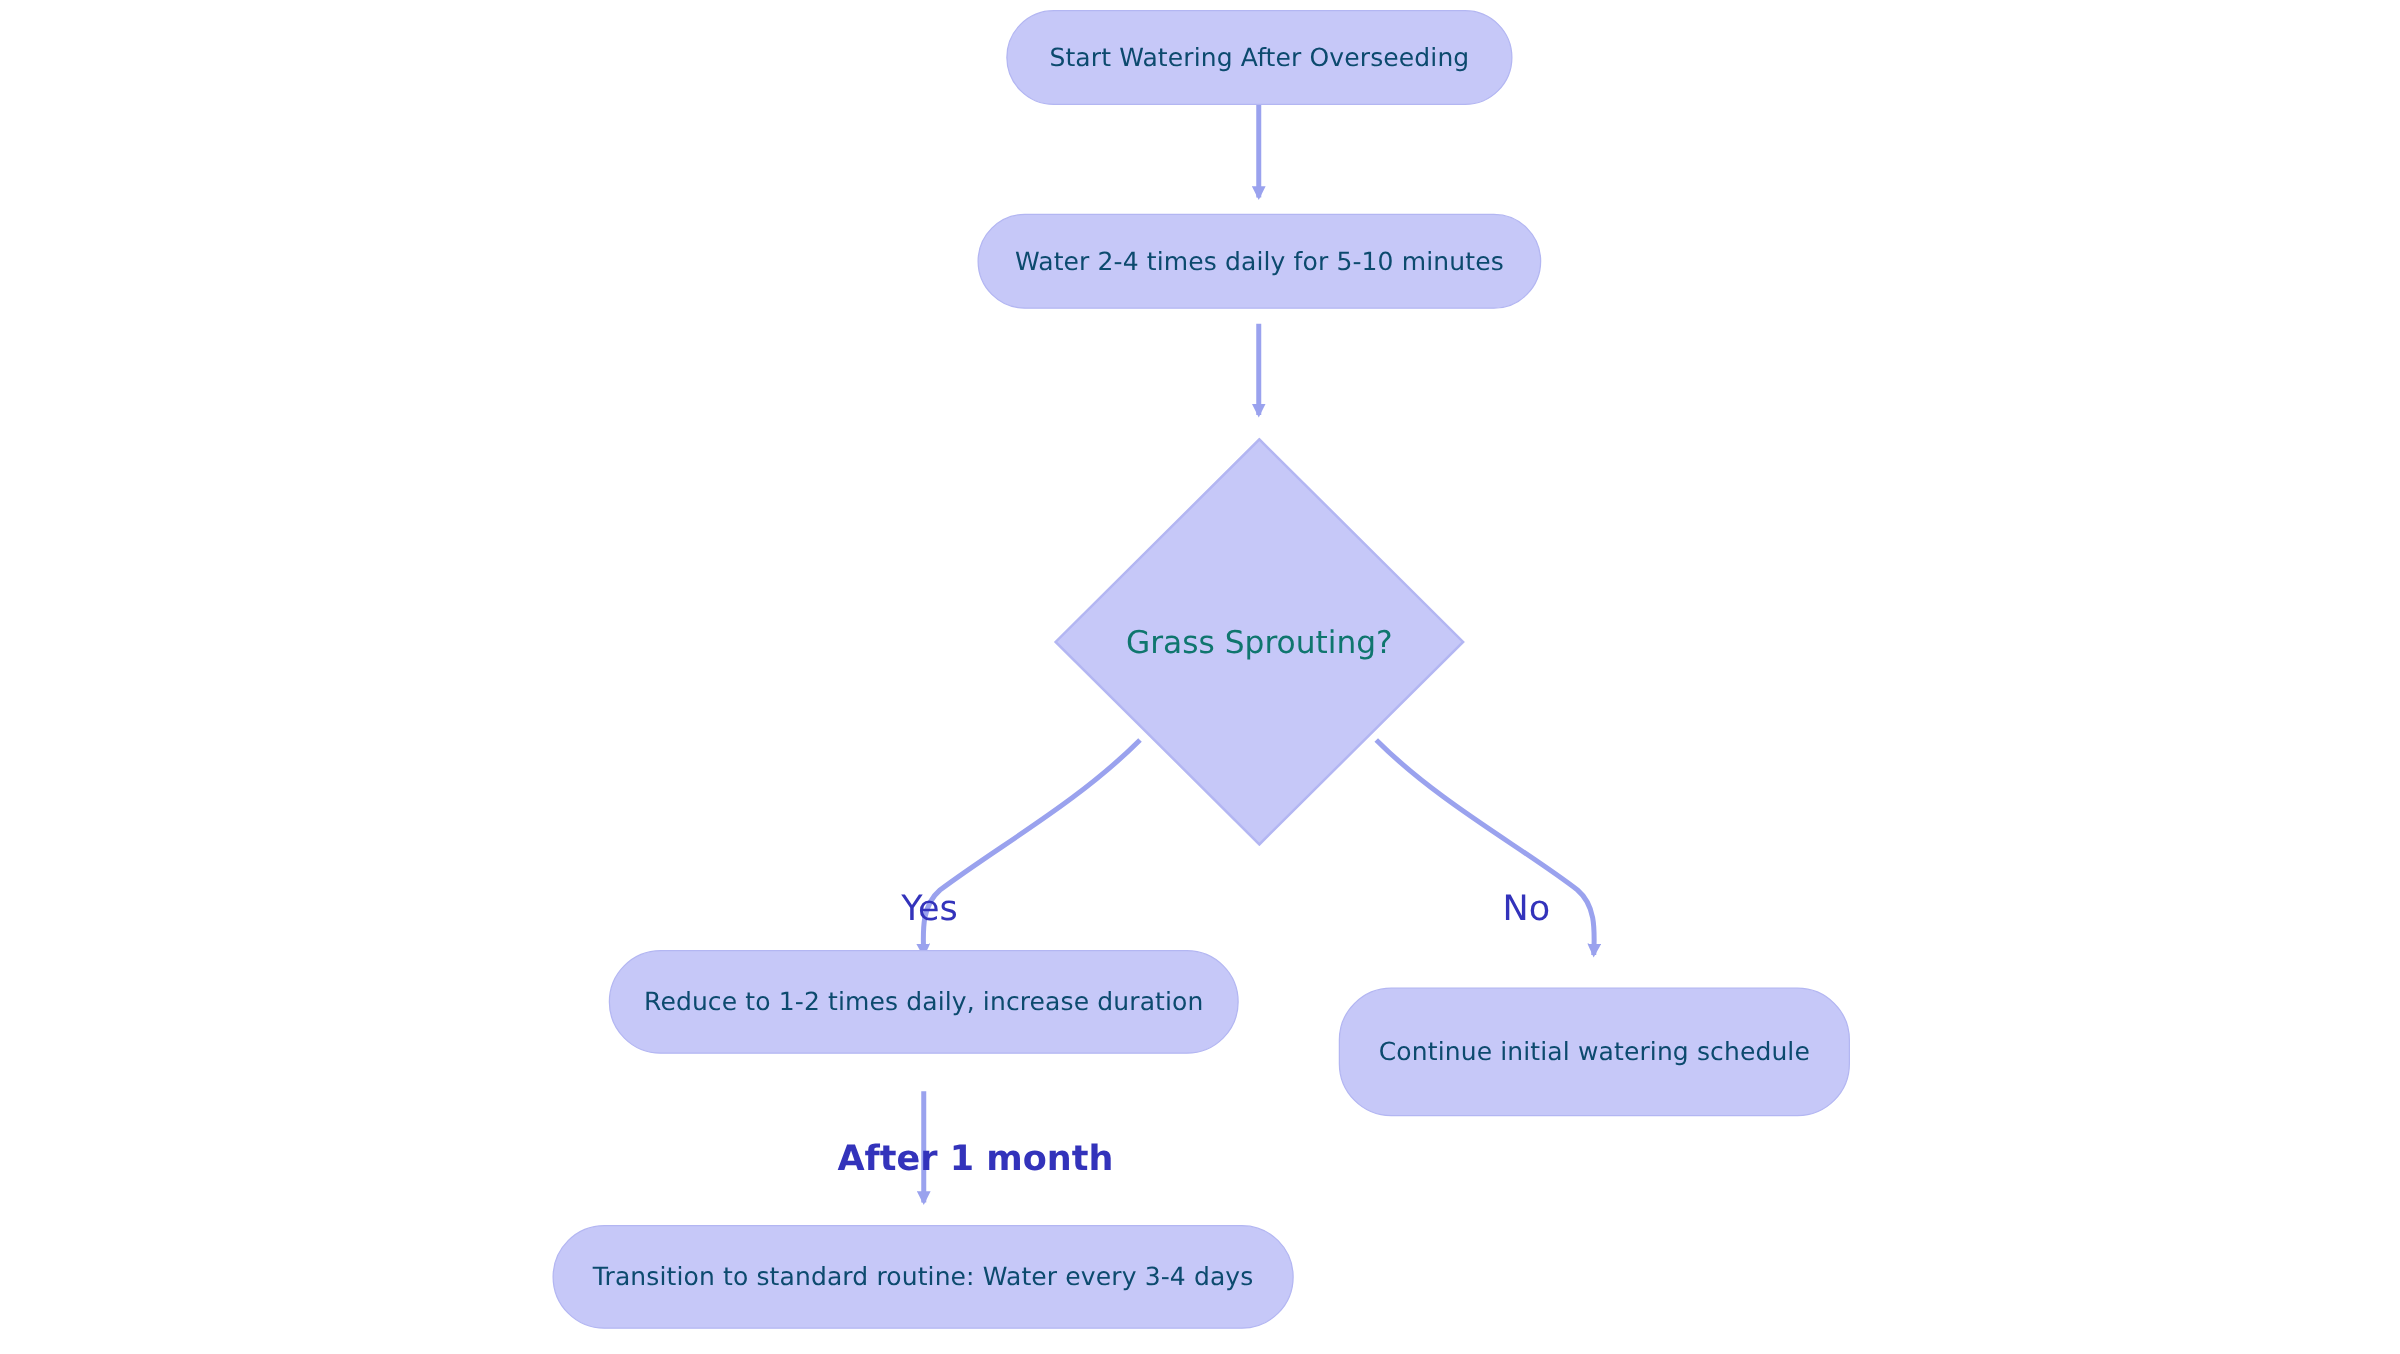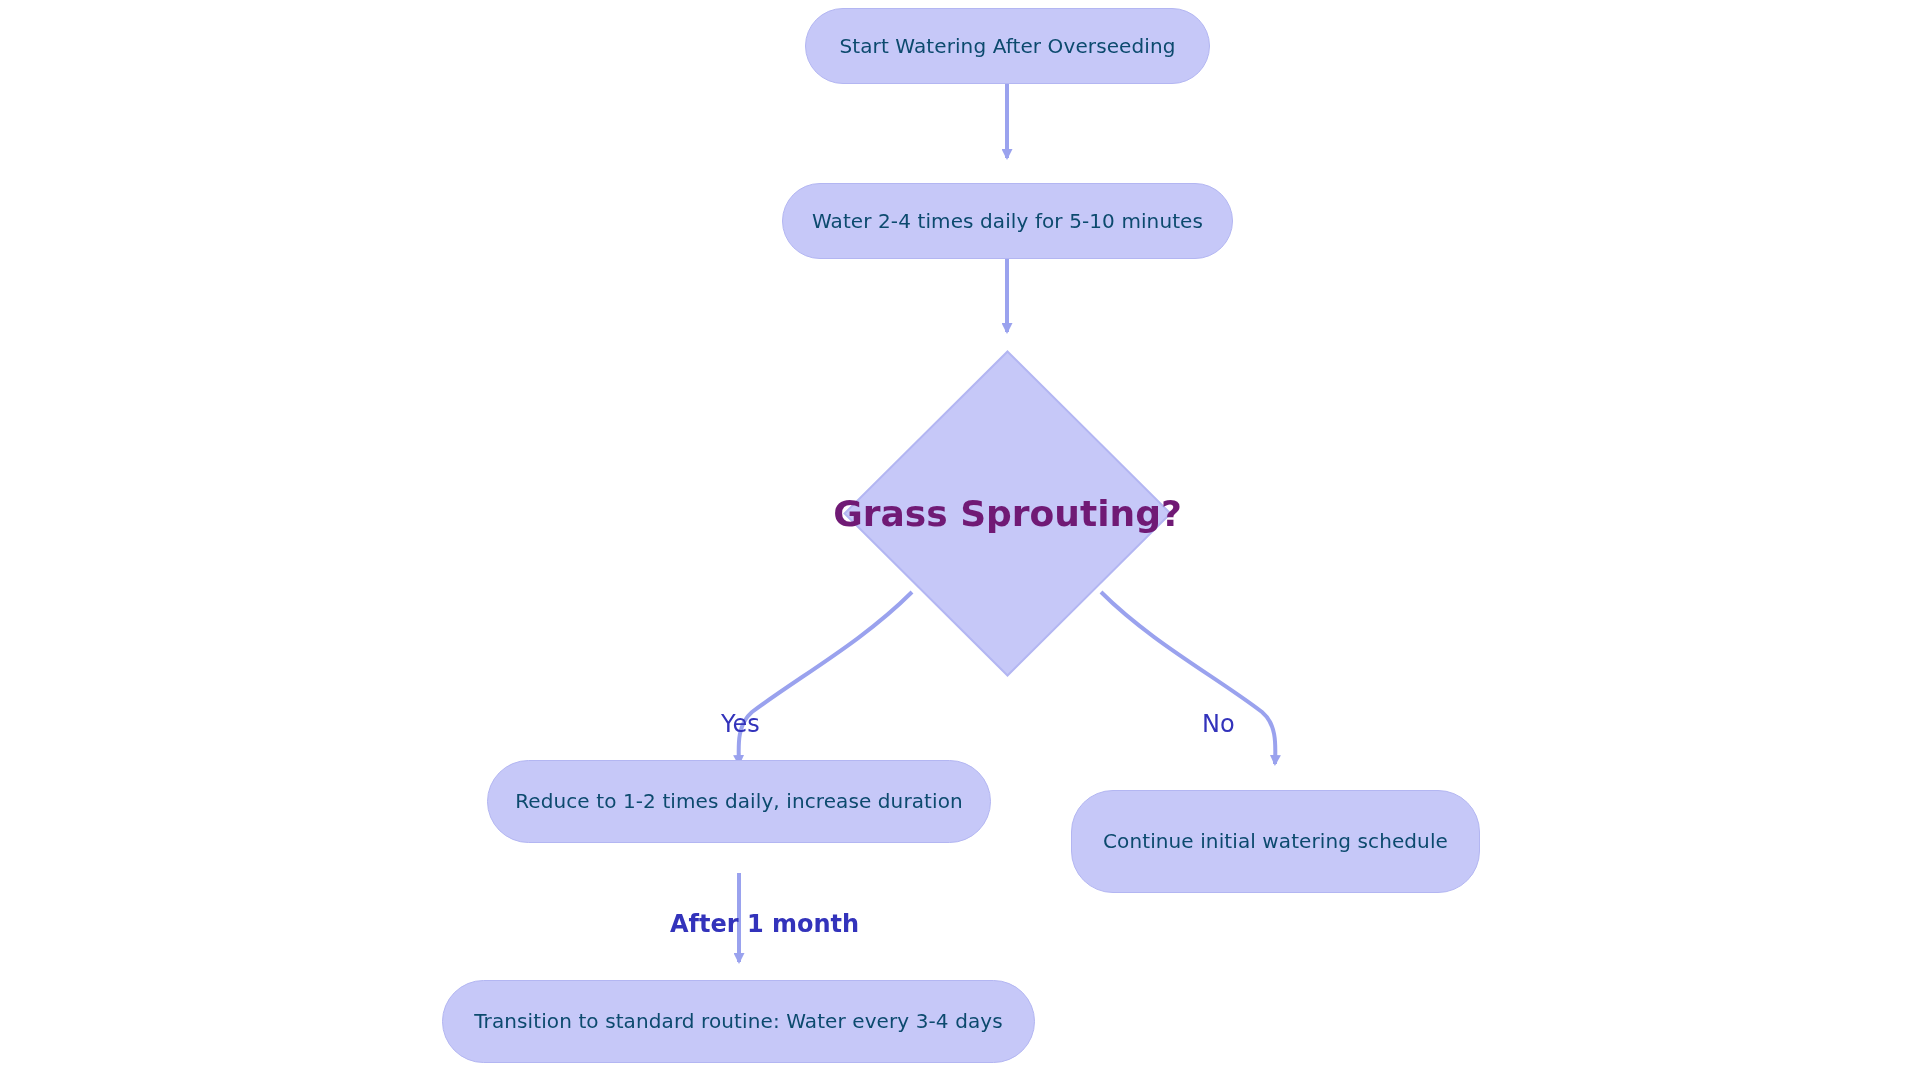--- a/index.html
+++ b/index.html
@@ -57,30 +57,29 @@
   }
   .diamond-shape {
     position: absolute;
     left: 0;
     top: 0;
     width: 100%;
     height: 100%;
   }
   .decision-label {
     position: relative;
-    color: #701a75;
-    font-size: 36px;
+    color: #0f766e;
+    font-size: 25px;
     white-space: nowrap;
     z-index: 2;
-    font-weight: bold;
   }
   .edge-label {
     position: absolute;
     color: #3333bb;
-    font-size: 24px;
+    font-size: 28px;
     white-space: nowrap;
     background: transparent;
   }
 </style>
 </head>
 <body>
 
 <div id="flowchart-root">
 
   <svg id="edge-layer" viewBox="0 0 1920 1083" width="1920" height="1083" xmlns="http://www.w3.org/2000/svg">
@@ -108,21 +107,21 @@
 
     <g>
       <path d="M 739 873 L 739 962" stroke="#9aa2ee" stroke-width="4" fill="none" marker-end="url(#arrowhead)"></path>
     </g>
   </svg>
 
   <div class="node node-rounded" id="node-start" style="left:805px; top:8px; width:405px; height:76px;">
     <span class="node-label">Start Watering After Overseeding</span>
   </div>
 
-  <div class="node node-rounded" id="node-water-initial" style="left:782px; top:183px; width:451px; height:76px;align-items:center;">
+  <div class="node node-rounded" id="node-water-initial" style="left:782px; top:171px; width:451px; height:76px;align-items:center;">
     <span class="node-label">Water 2-4 times daily for 5-10 minutes</span>
   </div>
 
   <div class="node-decision" id="node-sprouting" style="left:843px; top:350px; width:329px; height:327px;">
     <svg class="diamond-shape" viewBox="0 0 329 327" preserveAspectRatio="none" xmlns="http://www.w3.org/2000/svg">
       <polygon points="164.5,1.5 327.5,163.5 164.5,325.5 1.5,163.5" fill="#c6c8f8" stroke="#b3b6f2" stroke-width="2"></polygon>
     </svg>
     <span class="decision-label">Grass Sprouting?</span>
   </div>
 

